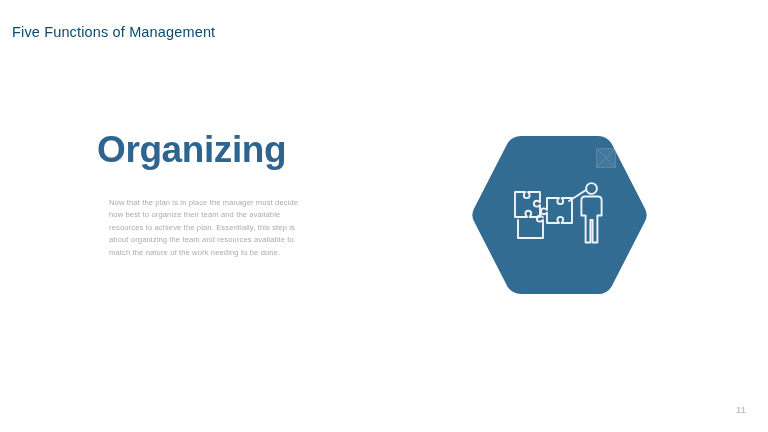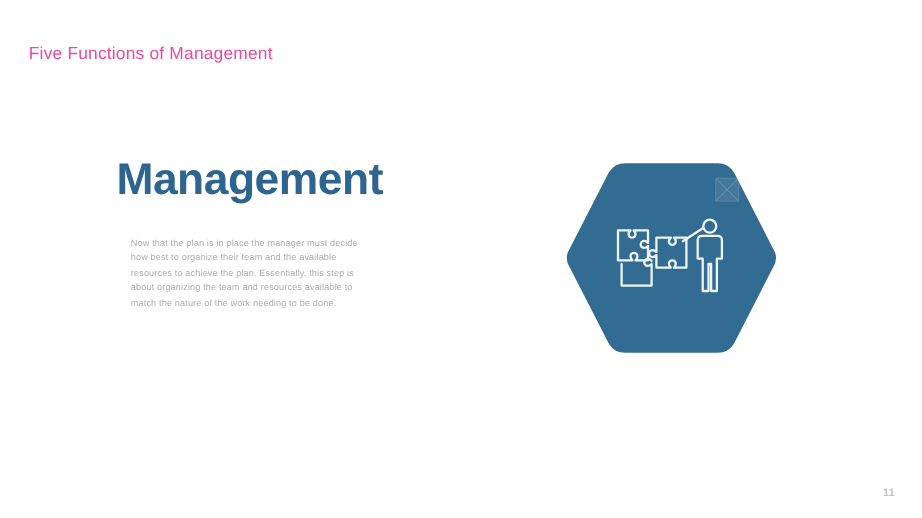--- a/index.html
+++ b/index.html
@@ -15,28 +15,27 @@
     position: relative;
     width: 768px;
     height: 432px;
     background: #ffffff;
     overflow: hidden;
   }
 
   
   #slide-header {
     position: absolute;
-    left: 24px;
+    left: 12px;
     top: 24px;
     font-size: 14.5px;
     font-weight: 400;
     letter-spacing: 0.15px;
-    color: #ec4899;
+    color: #0c4a6e;
     white-space: nowrap;
-    margin-top: 13px;
   }
 
   
   #text-col {
     position: absolute;
     left: 97px;
     top: 128px;
     width: 215px;
   }
   #section-title {
@@ -115,21 +114,21 @@
   }
 </style>
 </head>
 <body>
 
 <div id="slide">
 
   <div id="slide-header">Five Functions of Management</div>
 
   <div id="text-col">
-    <h1 id="section-title">Management</h1>
+    <h1 id="section-title">Organizing</h1>
     <p id="section-body">Now that the plan is in place the manager must decide how best to organize their team and the available resources to achieve the plan. Essentially, this step is about organizing the team and resources available to match the nature of the work needing to be done.</p>
   </div>
 
   <div id="hex-badge">
 
     <svg class="hex-svg" viewBox="0 0 183 174">
       <path d="M 53.0 4.0
                L 130.0 4.0
                Q 139.0 4.0 143.6 11.6
                L 176.4 75.4

